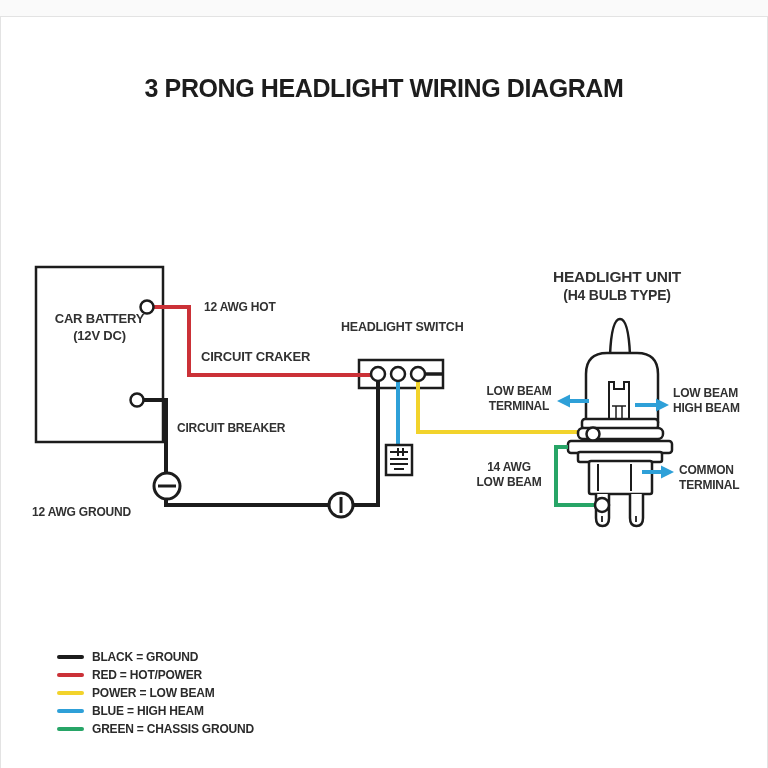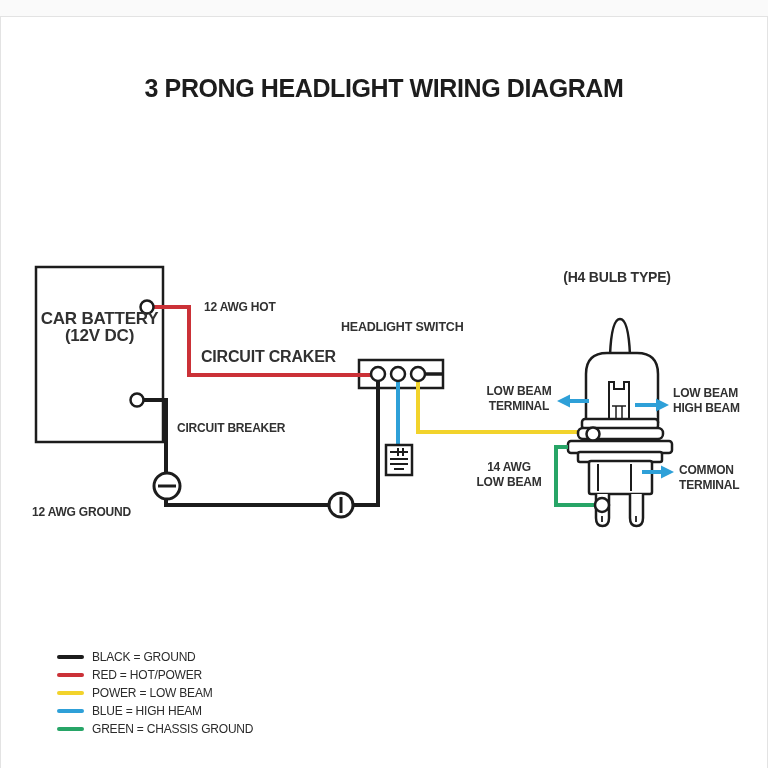--- a/index.html
+++ b/index.html
@@ -12,42 +12,42 @@
   .title{
     position:absolute;top:57px;left:0;width:100%;margin:0;
     text-align:center;font-size:25px;font-weight:bold;color:#1d1d1d;
     letter-spacing:-0.4px;
   }
   .label{
     position:absolute;font-weight:bold;font-size:12px;color:#313131;
     letter-spacing:-0.2px;line-height:15px;white-space:nowrap;
   }
   .label .ln{display:block;}
-  .lbl-battery{left:35px;top:293px;width:127px;text-align:center;font-size:17px;line-height:17px;}
+  .lbl-battery{left:35px;top:293px;width:127px;text-align:center;font-size:13px;line-height:17px;}
   .lbl-awg-hot{left:203px;top:283px;}
-  .lbl-circuit-craker{left:200px;top:332px;font-size:16px;}
+  .lbl-circuit-craker{left:200px;top:332px;font-size:13px;}
   .lbl-headlight-switch{left:340px;top:303px;width:120px;text-align:left;font-size:12.5px;}
   .lbl-circuit-breaker{left:176px;top:404px;}
   .lbl-awg-ground{left:31px;top:488px;}
   .lbl-unit-title{left:536px;top:251px;width:160px;text-align:center;font-size:15.5px;line-height:18px;}
   .lbl-unit-title .ln2{font-size:14px;}
   .lbl-low-beam-terminal{left:468px;top:367px;width:100px;text-align:center;}
   .lbl-low-high-beam{left:672px;top:369px;}
   .lbl-awg-low-beam{left:462px;top:443px;width:92px;text-align:center;}
   .lbl-common-terminal{left:678px;top:446px;}
 
   .legend{position:absolute;left:56px;top:631px;}
   .legend-row{display:flex;align-items:center;height:18px;}
   .swatch{width:27px;height:4.5px;border-radius:2.5px;margin-right:8px;flex:0 0 auto;}
   .sw-black{background:var(--wire-black);}
   .sw-red{background:var(--wire-red);}
   .sw-yellow{background:var(--wire-yellow);}
   .sw-blue{background:var(--wire-blue);}
   .sw-green{background:var(--wire-green);}
-  .legend-label{font-weight:normal;font-size:12px;color:#2b2b2b;letter-spacing:-0.2px;white-space:nowrap;}
+  .legend-label{font-weight:bold;font-size:12px;color:#2b2b2b;letter-spacing:-0.2px;white-space:nowrap;}
 
   
   .ol{stroke:var(--outline);fill:#ffffff;}
   .ln-ol{stroke:var(--outline);fill:none;}
   .w-red{stroke:var(--wire-red);fill:none;}
   .w-black{stroke:var(--wire-black);fill:none;}
   .w-blue{stroke:var(--wire-blue);fill:none;}
   .w-yellow{stroke:var(--wire-yellow);fill:none;}
   .w-green{stroke:var(--wire-green);fill:none;}
   .arr{stroke:var(--wire-blue);fill:none;}
@@ -160,20 +160,21 @@
     <span class="ln">(12V DC)</span>
   </div>
 
   <div class="label lbl-awg-hot">12 AWG HOT</div>
   <div class="label lbl-circuit-craker">CIRCUIT CRAKER</div>
   <div class="label lbl-headlight-switch">HEADLIGHT SWITCH</div>
   <div class="label lbl-circuit-breaker">CIRCUIT BREAKER</div>
   <div class="label lbl-awg-ground">12 AWG GROUND</div>
 
   <div class="label lbl-unit-title">
+    <span class="ln">HEADLIGHT UNIT</span>
     <span class="ln ln2">(H4 BULB TYPE)</span>
   </div>
 
   <div class="label lbl-low-beam-terminal">
     <span class="ln">LOW BEAM</span>
     <span class="ln">TERMINAL</span>
   </div>
 
   <div class="label lbl-low-high-beam">
     <span class="ln">LOW BEAM</span>

